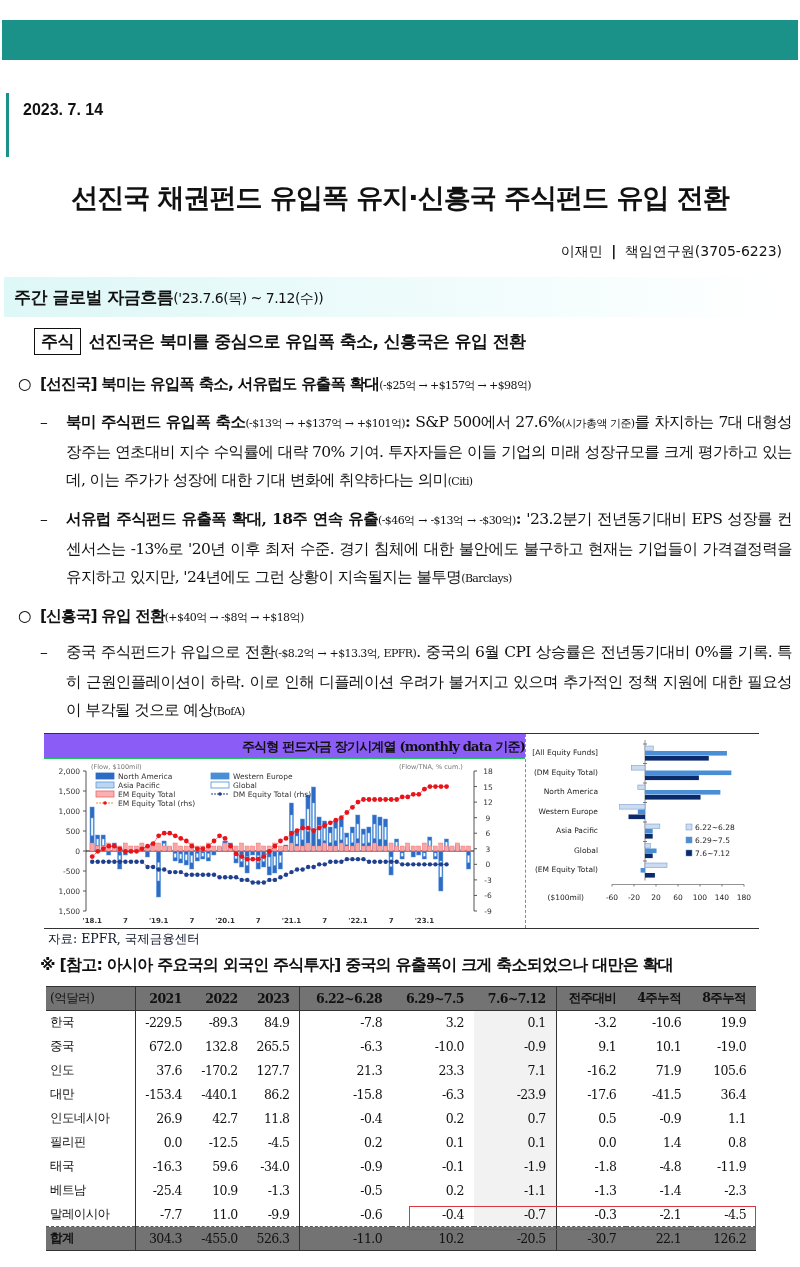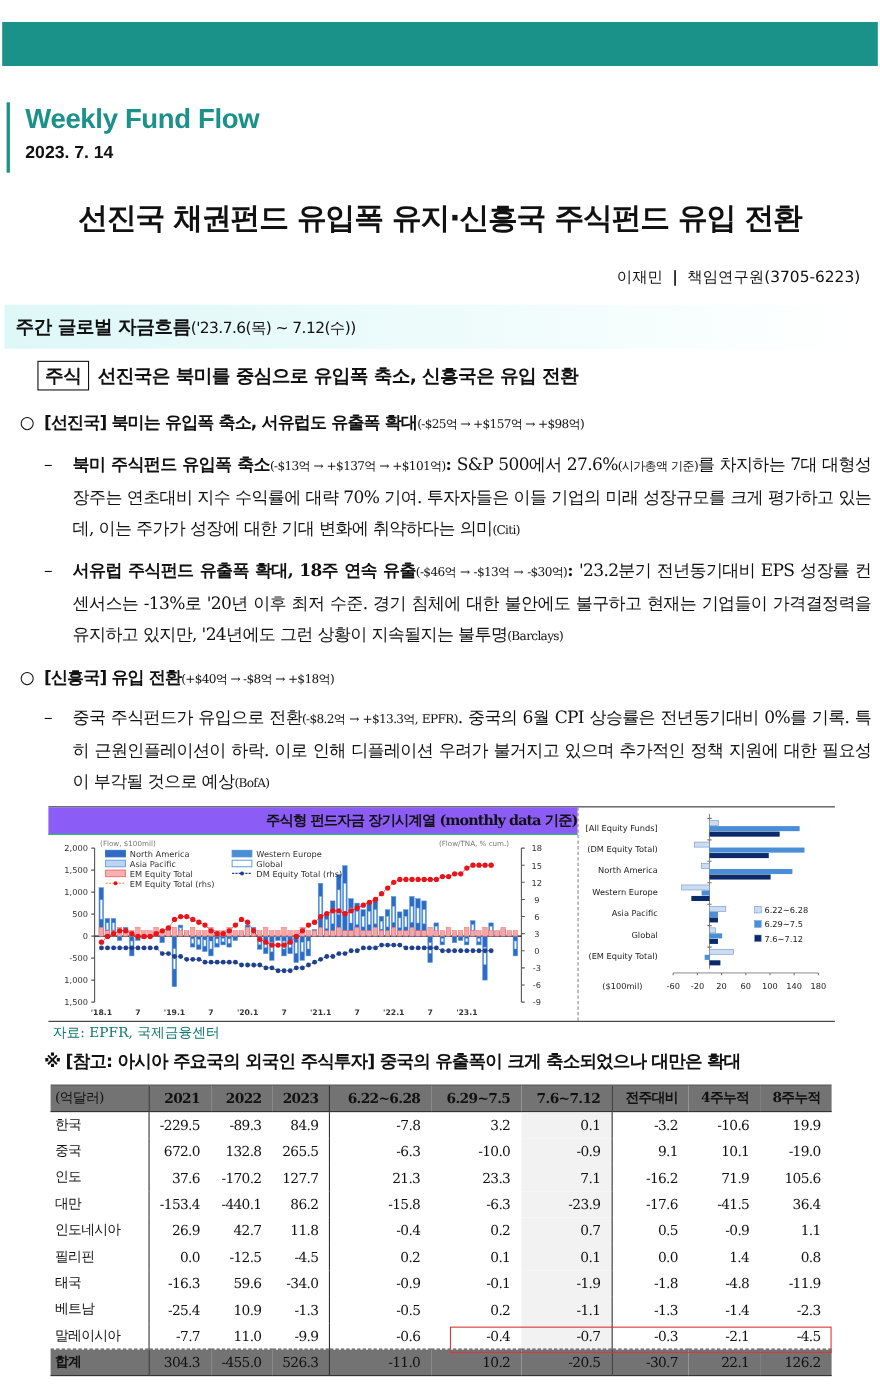--- a/index.html
+++ b/index.html
@@ -21,41 +21,40 @@
 .bul b{font-family:"DejaVu Sans",sans-serif;font-weight:bold;letter-spacing:-0.8px}
 .sm{font-size:11px;letter-spacing:-0.6px}
 .dash{left:40px;width:752px}
 .dash .d{position:absolute;left:0;top:0}
 .dash .txt{margin-left:26px;text-align:justify}
 .dash b{font-weight:bold}
 .charts{position:absolute;left:44px;top:733px;width:715px;height:196px;border-top:1.5px solid #333;border-bottom:1.5px solid #333}
 .ch-left{position:absolute;left:0;top:0;width:482px;height:100%;border-right:1px dashed #888}
 .ch-right{position:absolute;left:482px;top:0;width:233px;height:100%}
 .ch-title{height:25px;background:#8b5cf6;border-bottom:1px solid #22c55e;text-align:right;font-family:"DejaVu Serif",serif;font-weight:bold;font-size:13px;line-height:25px;letter-spacing:-0.8px}
-.src{position:absolute;left:48px;font-family:"DejaVu Serif",serif;font-size:12.5px;color:#0f766e}
+.src{position:absolute;left:48px;font-family:"DejaVu Serif",serif;font-size:12.5px;color:#0f172a}
 .ref{position:absolute;left:40px;top:955px;font-weight:bold;font-size:16px;letter-spacing:-0.8px}
 table.tb{position:absolute;left:46px;top:986px;width:710px;border-collapse:collapse;font-family:"DejaVu Serif",serif;font-size:12.5px;letter-spacing:-0.6px}
 .tb th{background:#737373;font-weight:bold;height:24px;border-top:1.5px solid #333;border-bottom:1.5px solid #333;text-align:right;padding-right:10px}
 .tb th:first-child{text-align:left;font-weight:normal;padding-left:4px}
 .tb td{height:24px;text-align:right;padding-right:10px}
 .tb td:first-child{text-align:left;padding-left:4px}
 .tb .vl{border-left:1.3px solid #333}
 .tb .hl{background:#f2f2f2}
 .tb tr.total td{background:#737373;border-top:1px dashed #555;border-bottom:1.5px solid #333;font-weight:normal}
 .tb tr.total td:first-child{font-weight:bold}
 .redbox{position:absolute;border:1.5px solid #d9363e;pointer-events:none}
 svg text{font-family:"DejaVu Sans",sans-serif}
 </style>
 </head>
 <body>
 
 <div class="topbar"></div>
 
 <div class="brand">
-  <div class="t">Weekly Fund Flow</div>
   <div class="d">2023. 7. 14</div>
 </div>
 
 <div class="headline">선진국 채권펀드 유입폭 유지·신흥국 주식펀드 유입 전환</div>
 
 <div class="author">
   <span>이재민</span>
   <span class="sep">|</span>
   <span>책임연구원(3705-6223)</span>
 </div>

